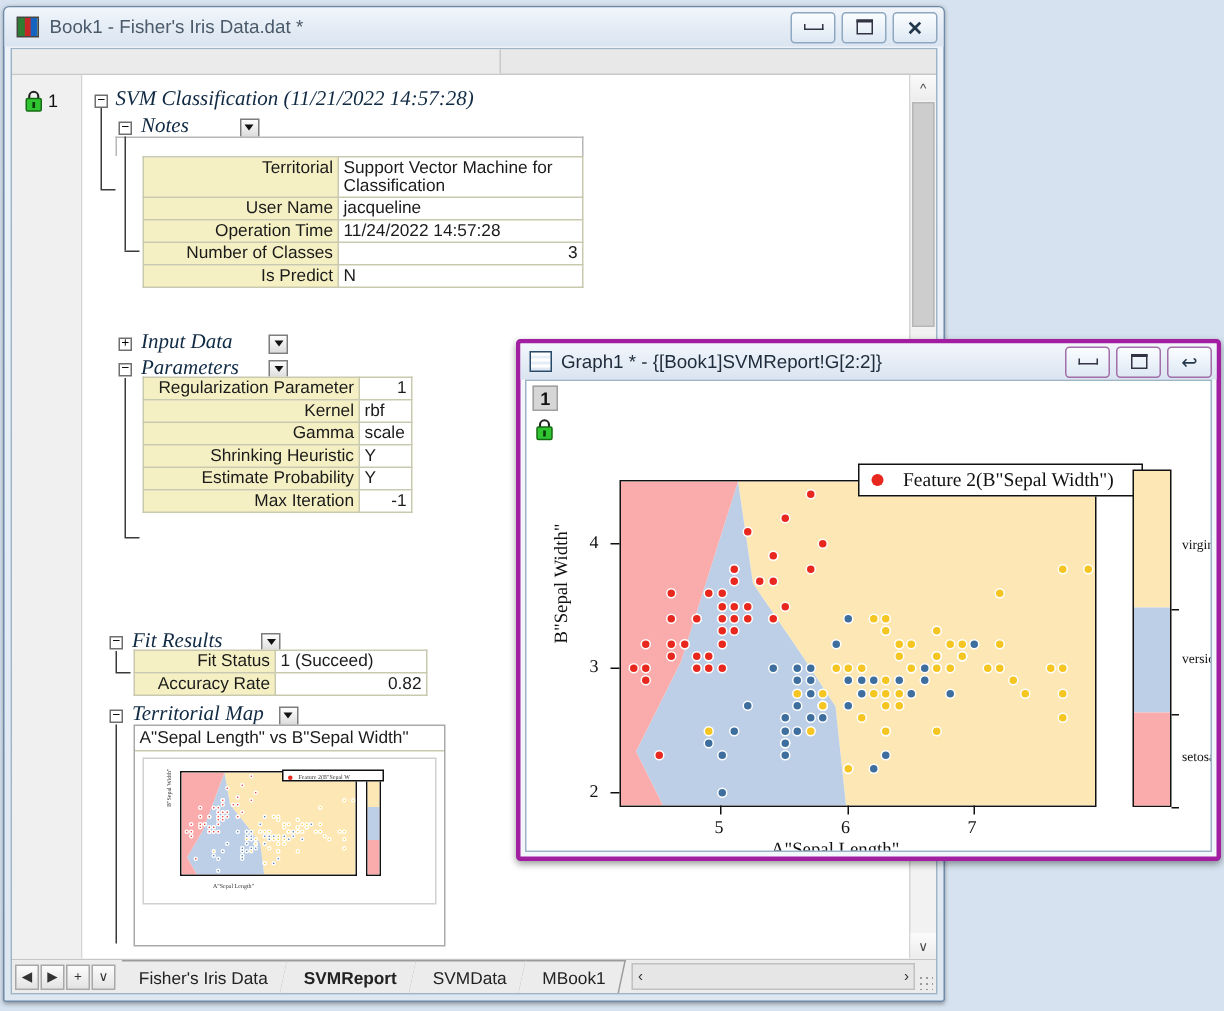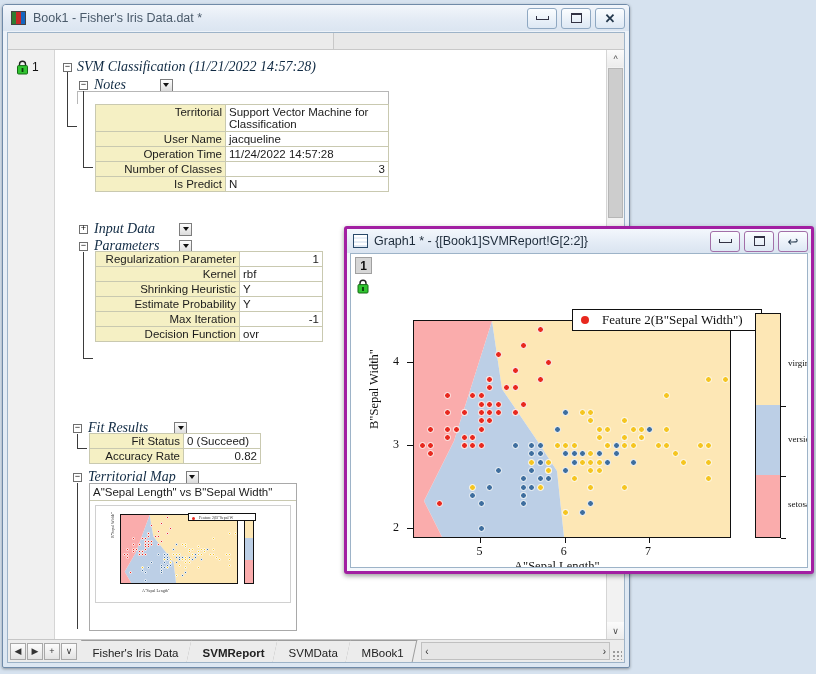--- a/index.html
+++ b/index.html
@@ -320,72 +320,72 @@
         <div class="node" style="left:24px;top:188px;display:flex;align-items:center;gap:6px;">
           <span class="pm">−</span>
           <span class="sect-title">Parameters</span>
           <span class="ddbtn" style="margin-left:14px;">
               <i></i>
             </span>
         </div>
         <div class="vrule" style="left:28px;top:202px;height:106px;"></div>
         <div class="hrule" style="left:28px;top:308px;width:10px;"></div>
 
-        <table class="rep" style="position:absolute;left:40px;top:201px;width:228px;table-layout:fixed;">
+        <table class="rep" style="position:absolute;left:40px;top:201px;width:180px;table-layout:fixed;">
           <colgroup>
               <col style="width:144px">
               <col>
             </colgroup>
           <tbody>
               <tr>
                 <td class="lab">Regularization Parameter</td>
                 <td class="val num">1</td>
               </tr>
               <tr>
                 <td class="lab">Kernel</td>
                 <td class="val">rbf</td>
               </tr>
               <tr>
+                <td class="lab">Gamma</td>
+                <td class="val">scale</td>
+              </tr>
+              <tr>
                 <td class="lab">Shrinking Heuristic</td>
                 <td class="val">Y</td>
               </tr>
               <tr>
                 <td class="lab">Estimate Probability</td>
                 <td class="val">Y</td>
               </tr>
               <tr>
                 <td class="lab">Max Iteration</td>
                 <td class="val num">-1</td>
-              </tr>
-              <tr>
-                <td class="lab">Decision Function</td>
-                <td class="val">ovr</td>
               </tr>
             </tbody>
         </table>
 
         <div class="node" style="left:18px;top:370px;display:flex;align-items:center;gap:6px;">
           <span class="pm">−</span>
           <span class="sect-title">Fit Results</span>
           <span class="ddbtn" style="margin-left:20px;">
               <i></i>
             </span>
         </div>
         <div class="vrule" style="left:22px;top:384px;height:14px;"></div>
         <div class="hrule" style="left:22px;top:398px;width:10px;"></div>
 
-        <table class="rep" style="position:absolute;left:34px;top:383px;width:172px;table-layout:fixed;">
+        <table class="rep" style="position:absolute;left:34px;top:383px;width:196px;table-layout:fixed;">
           <colgroup>
               <col style="width:94px">
               <col>
             </colgroup>
           <tbody>
               <tr>
                 <td class="lab">Fit Status</td>
-                <td class="val">0 (Succeed)</td>
+                <td class="val">1 (Succeed)</td>
               </tr>
               <tr>
                 <td class="lab">Accuracy Rate</td>
                 <td class="val num">0.82</td>
               </tr>
             </tbody>
         </table>
 
         <div class="node" style="left:18px;top:419px;display:flex;align-items:center;gap:6px;">
           <span class="pm">−</span>

